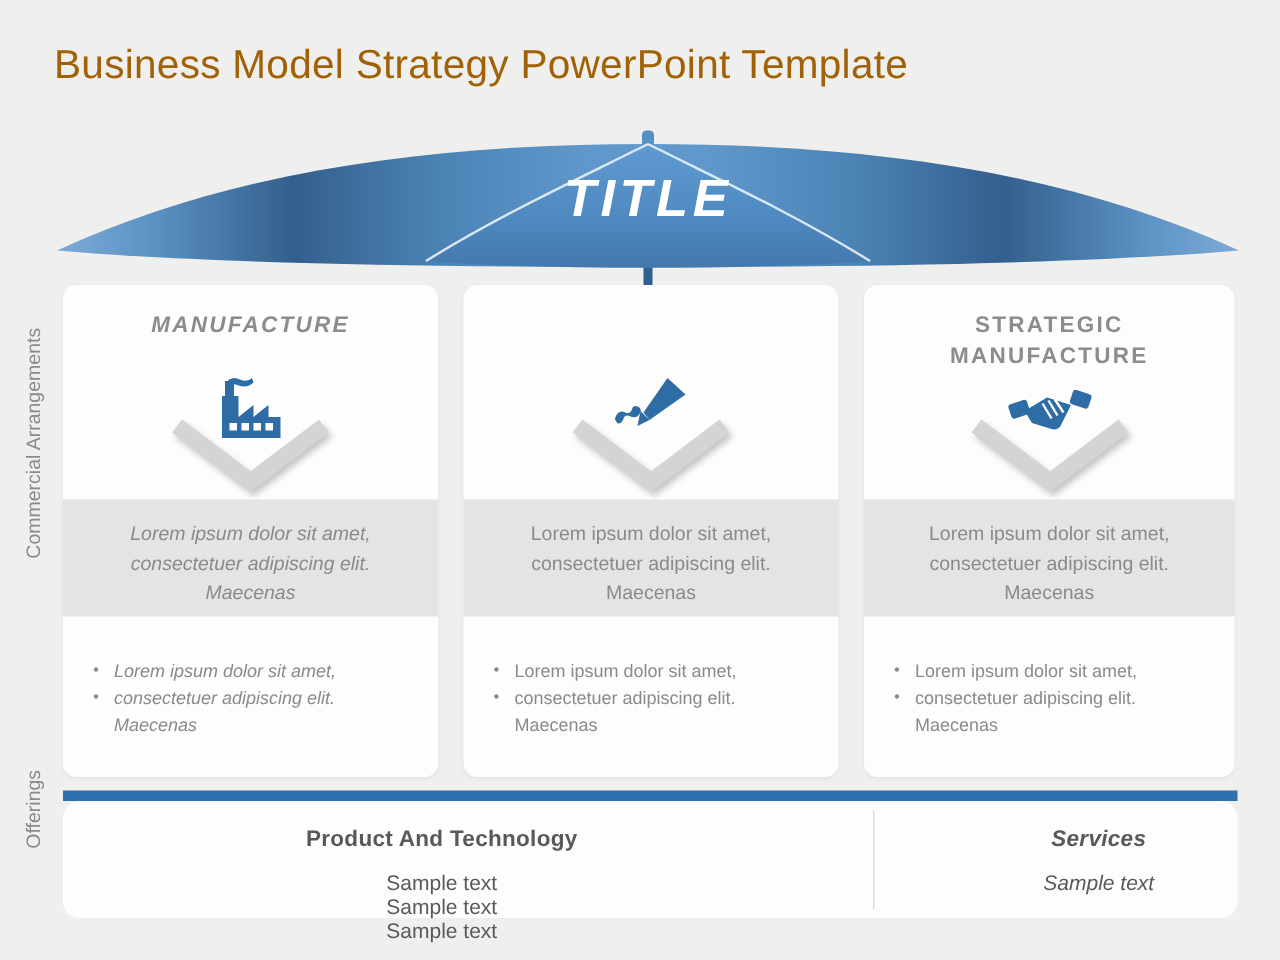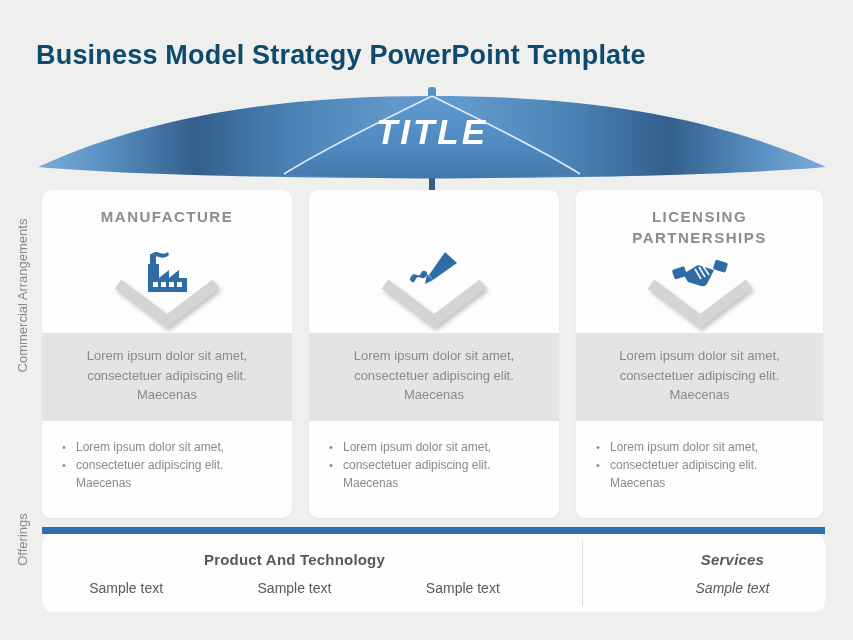--- a/index.html
+++ b/index.html
@@ -4,72 +4,72 @@
 <style>
   html,body{margin:0;padding:0;}
   body{
     width:853px;height:640px;position:relative;overflow:hidden;
     background:#efefee;
     font-family:"Liberation Sans", sans-serif;
     -webkit-font-smoothing:antialiased;
   }
   .slide-title{
     position:absolute;left:36px;top:28px;
-    font-size:27px;font-weight:bold;color:#0c4a6e;letter-spacing:.2px;margin-top:12px;
+    font-size:27px;font-weight:normal;color:#a16207;letter-spacing:.2px;
   }
   
   .umbrella-wrap{position:absolute;left:32px;top:86px;width:800px;height:110px;}
   
   .vlabel{
     position:absolute;color:#8a8a8a;font-size:13px;text-align:center;
     transform:rotate(-90deg);white-space:nowrap;
   }
   .vlabel.commercial{left:-88px;top:288px;width:220px;}
   .vlabel.offerings{left:-33px;top:532px;width:110px;}
   
   .card{
     position:absolute;top:190px;height:328px;width:250px;
     background:#fdfdfd;border-radius:9px;
     box-shadow:0 1px 3px rgba(0,0,0,.05);
   }
-  .card.c1{left:42px;}
+  .card.c1{left:42px;font-style:italic;}
   .card.c2{left:309px;}
   .card.c3{left:576px;width:247px;}
   .col-header{
     position:absolute;top:16px;left:0;right:0;text-align:center;
     font-size:15px;font-weight:bold;letter-spacing:1.5px;color:#8c8c8c;
     line-height:21px;padding:0 36px;
   }
   .chevron{
     position:absolute;top:88px;left:50%;transform:translateX(-50%);
     filter:drop-shadow(2px 3px 2px rgba(0,0,0,.22));
   }
   .col-icon{
     position:absolute;top:60px;left:50%;transform:translateX(-50%);
   }
   .graybox{
-    position:absolute;top:143px;left:0;right:0;height:88px;
+    position:absolute;top:143px;left:0;right:0;height:78px;
     background:#e4e4e3;color:#8a8a8a;font-size:13px;line-height:19.5px;
     text-align:center;padding:13px 26px 0 26px;box-sizing:border-box;
   }
   .bullets{position:absolute;top:248px;left:20px;right:10px;color:#8a8a8a;font-size:12px;line-height:18px;}
   .bullet-row{display:flex;}
   .bullet-dot{width:14px;flex:0 0 14px;text-align:left;font-size:11px;}
   
   .band-bar{position:absolute;left:42px;top:527px;width:783px;height:7px;background:#2e70ad;}
   .band-panel{position:absolute;left:42px;top:534px;width:783px;height:78px;background:#fdfdfd;border-radius:11px;}
   .band-divider{position:absolute;left:540px;top:6px;width:1px;height:66px;background:#dcdcdc;}
   .band-group{position:absolute;top:0;height:78px;}
   .band-group.left{left:0;width:505px;}
   .band-group.right{left:598px;width:185px;font-style:italic;}
   .band-title{
     position:absolute;top:17px;left:0;right:0;text-align:center;
     font-size:15px;font-weight:bold;color:#595959;letter-spacing:.2px;
   }
-  .band-samples{position:absolute;top:46px;left:0;right:0;display:flex;}
+  .band-samples{position:absolute;top:46px;left:0;right:0;display:flex;flex-direction:column;}
   .band-samples span{flex:1;text-align:center;font-size:14px;color:#595959;}
 </style>
 </head>
 <body>
 
 <div class="slide-title">Business Model Strategy PowerPoint Template</div>
 
 <div class="umbrella-wrap">
   <svg width="800" height="110" viewBox="0 0 800 110">
     <defs>
@@ -156,21 +156,21 @@
       <span>Lorem ipsum dolor sit amet,</span>
     </div>
     <div class="bullet-row">
       <span class="bullet-dot">•</span>
       <span>consectetuer adipiscing elit. Maecenas</span>
     </div>
   </div>
 </div>
 
 <div class="card c3">
-  <div class="col-header">LICENSING PARTNERSHIPS</div>
+  <div class="col-header">STRATEGIC MANUFACTURE</div>
   <svg class="chevron" width="110" height="50" viewBox="0 0 110 50">
     <polyline points="6,6 55,43 104,6" fill="none" stroke="#d4d4d4" stroke-width="11"></polyline>
   </svg>
   <span class="col-icon" style="top:66px">
     <svg width="56" height="38" viewBox="0 0 56 38" fill="#2d6ca5">
       <rect x="1" y="12" width="13" height="10" rx="2" transform="rotate(-18 7 17)"></rect>
       <rect x="42" y="5" width="13" height="10" rx="2" transform="rotate(18 48 10)"></rect>
       <path d="M11 18 L26 9 L42 14 L35 28 Q33 31 29 30 L16 26 Z"></path>
       <g stroke="#fdfdfd" stroke-width="1.6">
         <line x1="23" y1="13" x2="29" y2="23"></line>

